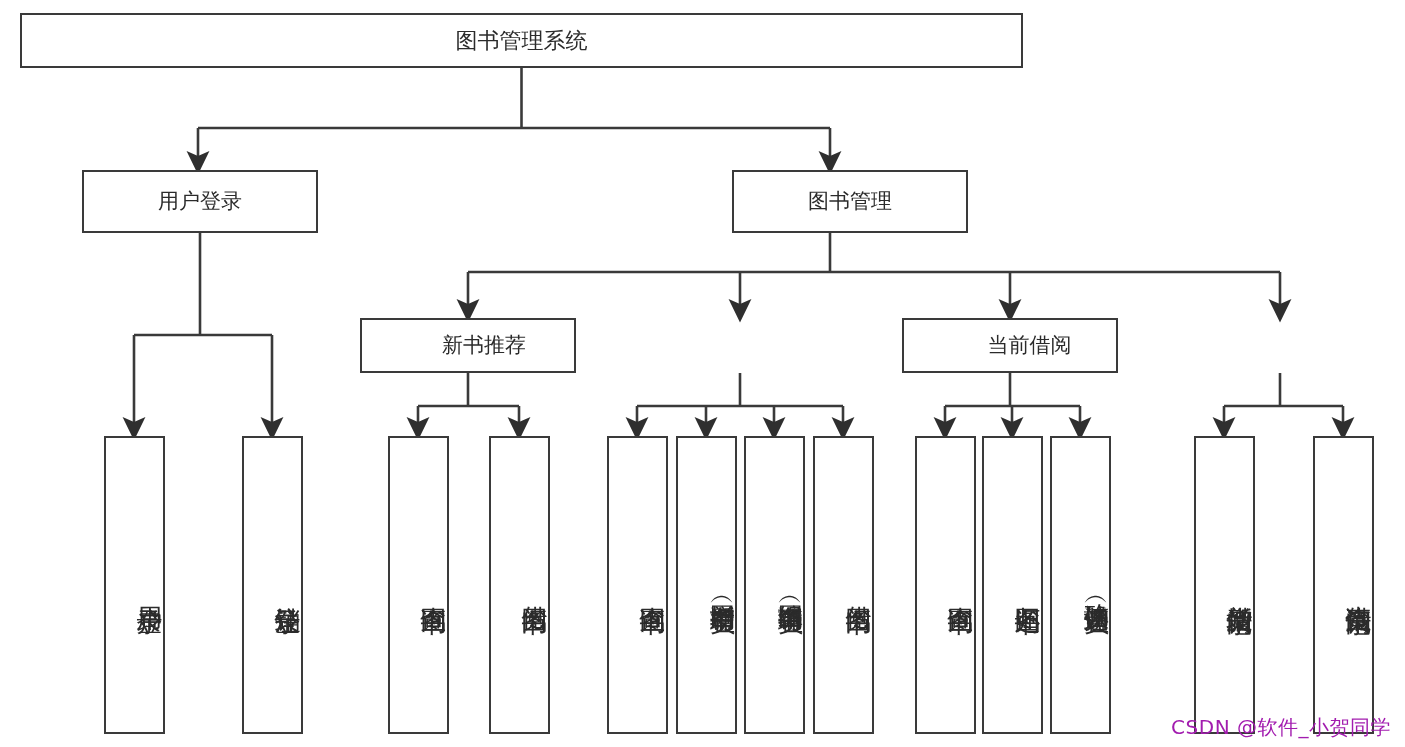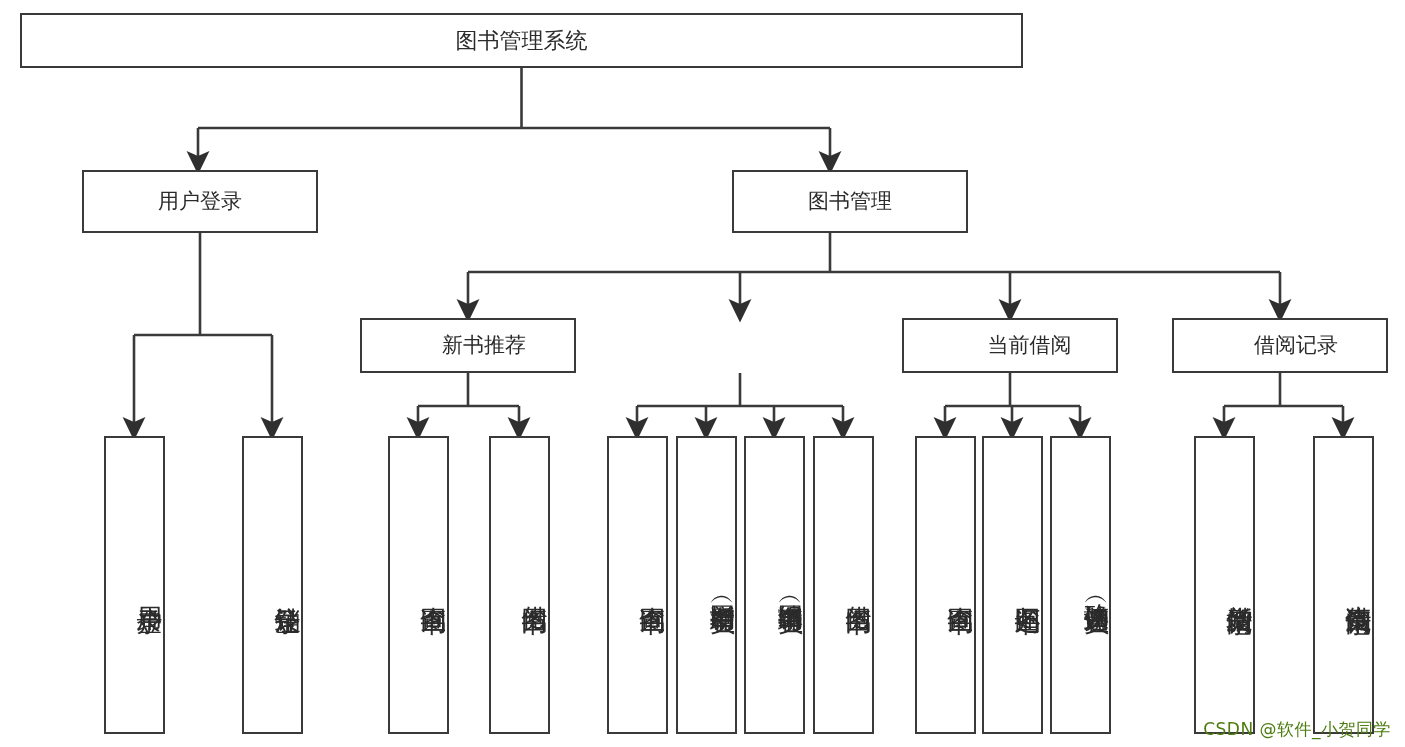--- a/index.html
+++ b/index.html
@@ -69,22 +69,22 @@
     line-height:1.02;
     letter-spacing:1px;
     white-space:normal;
   }
   .leaf.narrow .lbl{ font-size:25px; }
   
   .watermark{
     position:absolute;
     right:14px;
     bottom:6px;
-    font-size:17px;
-    color:#4d7c0f;
+    font-size:20px;
+    color:#a21caf;
     letter-spacing:.5px;
     white-space:nowrap;
   }
 </style>
 </head>
 <body>
 
 <div id="canvas">
 
   <svg id="edges" viewBox="0 0 1405 747" xmlns="http://www.w3.org/2000/svg">
@@ -147,23 +147,20 @@
   <div class="node n-l1 n-bookmgmt">
     <span class="lbl">图书管理</span>
   </div>
 
   <div class="node n-l2 n-l2-a">
     <span class="lbl">新书推荐</span>
   </div>
   <div class="node n-l2 n-l2-c">
     <span class="lbl">当前借阅</span>
   </div>
-  <div class="node n-l2 n-l2-d">
-    <span class="lbl">借阅记录</span>
-  </div>
 
   <div class="node leaf" style="left:104px;">
     <span class="lbl">用户登录</span>
   </div>
   <div class="node leaf" style="left:242px;">
     <span class="lbl">注销登录</span>
   </div>
 
   <div class="node leaf" style="left:388px;">
     <span class="lbl">查询图书</span>

